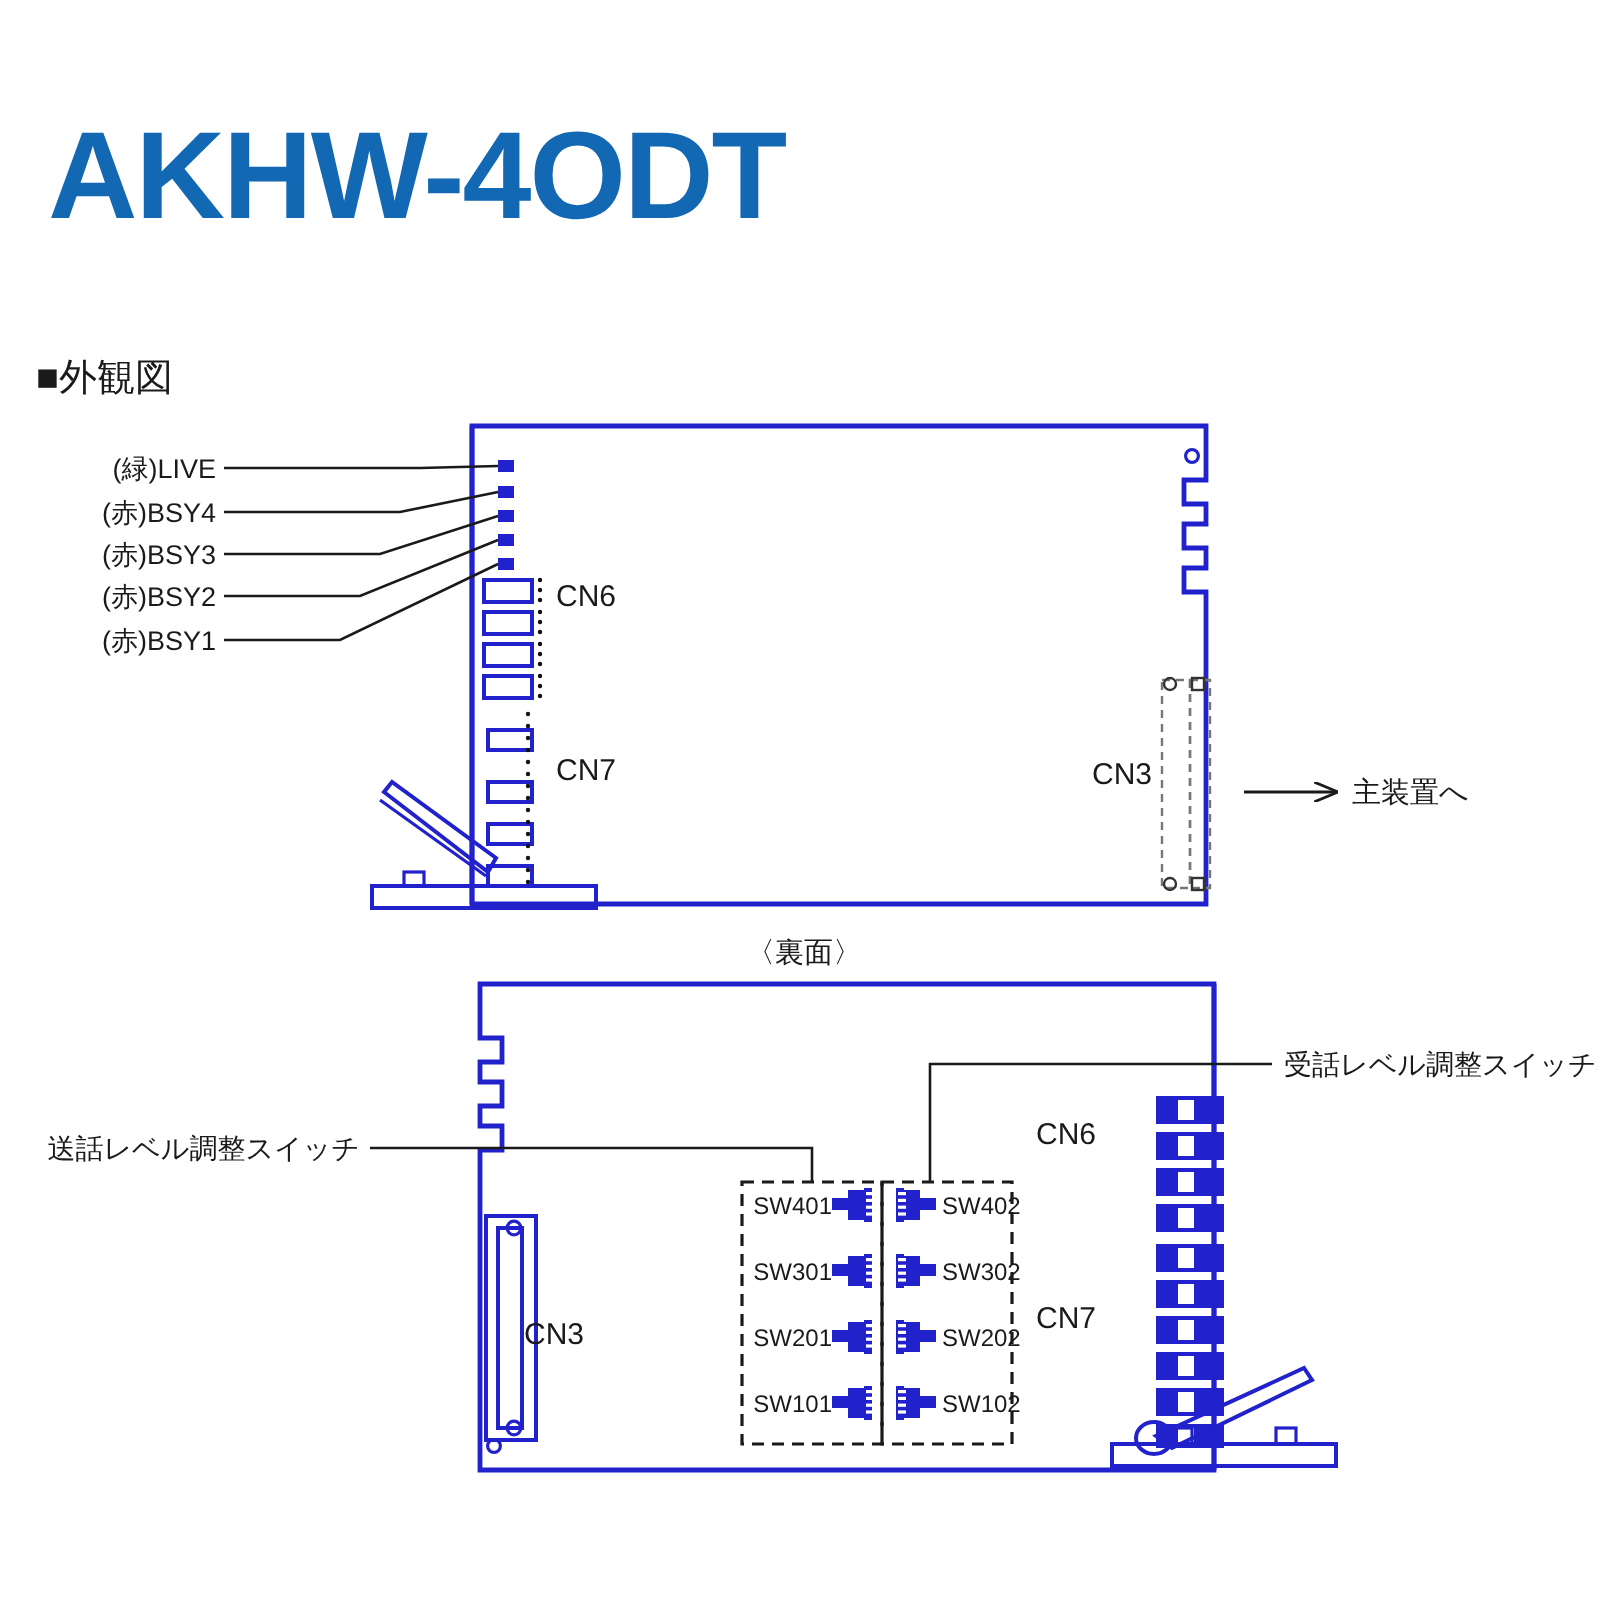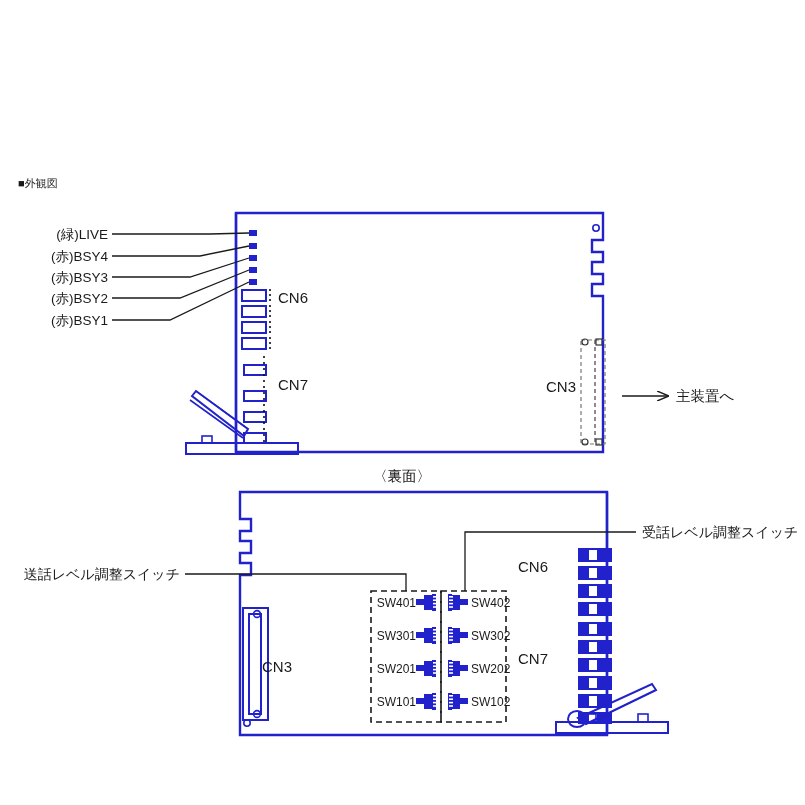--- a/index.html
+++ b/index.html
@@ -28,36 +28,37 @@
     font-weight: bold;
     letter-spacing: -1px;
     color: #1268b3;
     line-height: 1;
     white-space: nowrap;
   }
   #section-heading {
     position: absolute;
     left: 18px;
     top: 176px;
-    font-size: 11px;
+    font-size: 19px;
     font-weight: normal;
     color: #1a1a1a;
     white-space: nowrap;
   }
   #diagram-svg {
     position: absolute;
     left: 0;
     top: 0;
   }
 </style>
 </head>
 <body>
 
 <div id="page">
 
+  <div id="title">AKHW-4ODT</div>
   <div id="section-heading">■外観図</div>
 
   <svg id="diagram-svg" width="805" height="805" viewBox="0 0 805 805">
 
     <defs>
       <marker id="arrowHead" markerWidth="12" markerHeight="10" refX="11" refY="5" orient="auto" markerUnits="userSpaceOnUse">
         <path d="M0,0 L12,5 L0,10" fill="none" stroke="#1a1a1a" stroke-width="1.4"></path>
       </marker>
     </defs>
 

